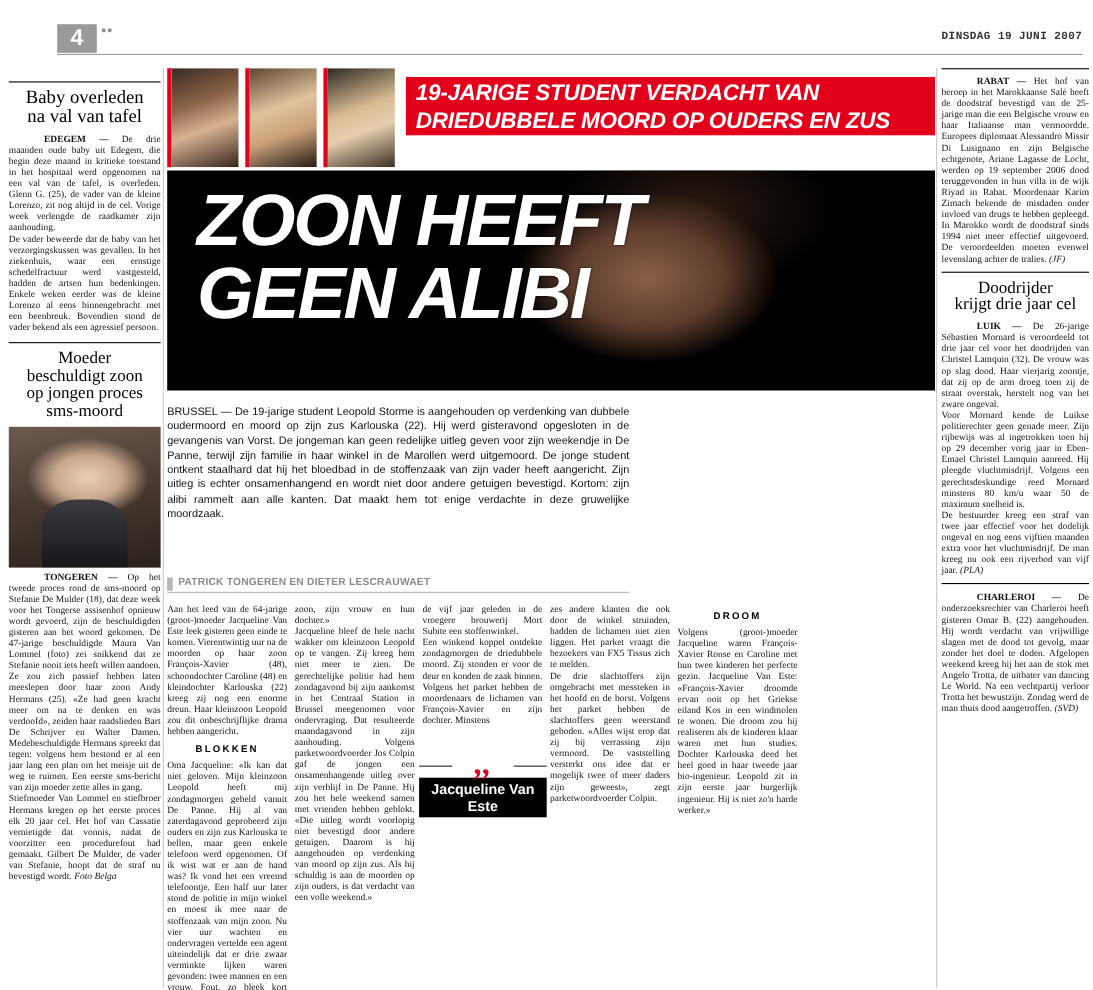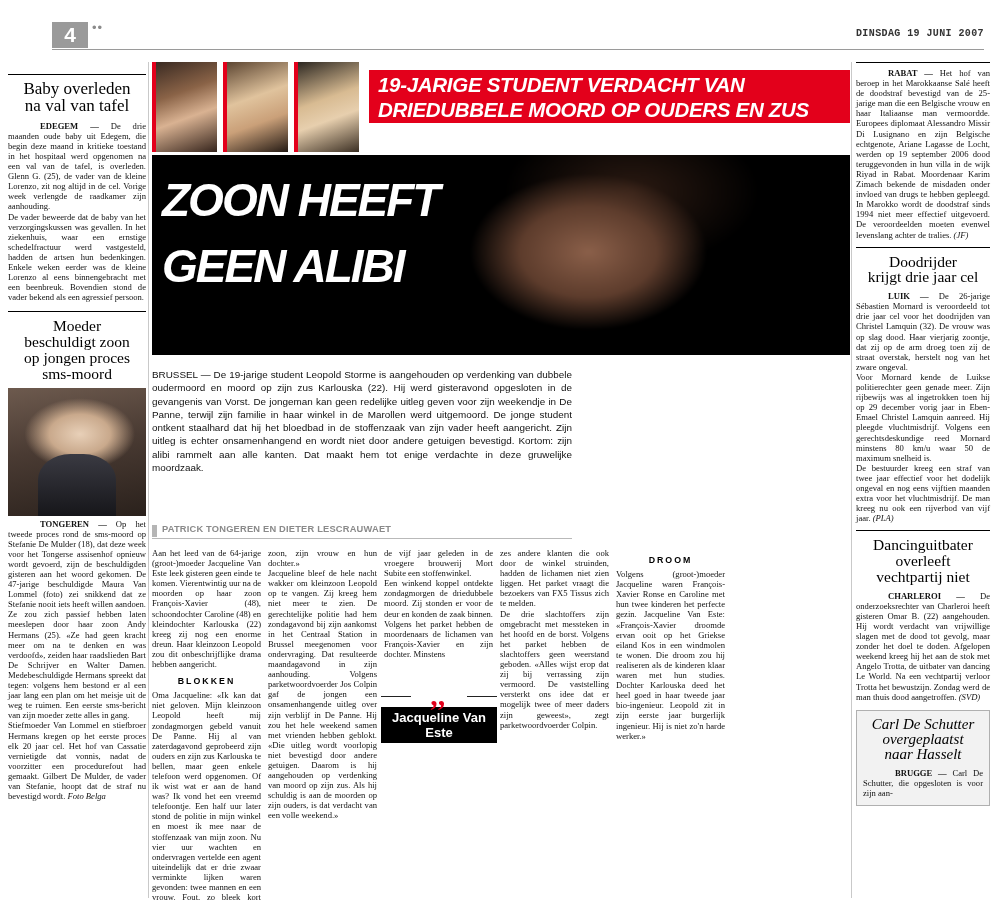--- a/index.html
+++ b/index.html
@@ -103,24 +103,24 @@
     background:#000; overflow:hidden;
   }
   .hero-face {
     position:absolute; right:70px; top:-18px; width:330px; height:250px;
     background:
       radial-gradient(ellipse 46% 40% at 42% 46%, #8a5f49 0%, #5d3c2c 45%, rgba(20,12,8,0) 78%),
       radial-gradient(ellipse 55% 42% at 55% 22%, #2b1a12 0%, rgba(0,0,0,0) 70%);
     filter:blur(1px);
   }
   .hero-title {
-    position:absolute; left:10px; top:12px;
+    position:absolute; left:27px; top:12px;
     font-family:"Liberation Sans", sans-serif;
     font-weight:bold; font-style:italic;
-    font-size:46px; line-height:66px; color:#fff;
+    font-size:66px; line-height:66px; color:#fff;
     letter-spacing:-2px;
     text-shadow:0 0 2px #000;
   }
 
   
   .lead {
     position:absolute; left:152px; top:368px; width:420px;
     font-family:"Liberation Sans", sans-serif;
     font-size:9.9px; line-height:13.3px; text-align:justify;
     color:#111;
@@ -345,38 +345,23 @@
       <div class="col-text">
         <p><span class="dateline">LUIK —</span><span> De 26-jarige Sébastien Mornard is veroordeeld tot drie jaar cel voor het doodrijden van Christel Lamquin (32). De vrouw was op slag dood. Haar vierjarig zoontje, dat zij op de arm droeg toen zij de straat overstak, herstelt nog van het zware ongeval.</span></p>
         <p>Voor Mornard kende de Luikse politierechter geen genade meer. Zijn rijbewijs was al ingetrokken toen hij op 29 december vorig jaar in Eben-Emael Christel Lamquin aanreed. Hij pleegde vluchtmisdrijf. Volgens een gerechtsdeskundige reed Mornard minstens 80 km/u waar 50 de maximum snelheid is.</p>
         <p><span>De bestuurder kreeg een straf van twee jaar effectief voor het dodelijk ongeval en nog eens vijftien maanden extra voor het vluchtmisdrijf. De man kreeg nu ook een rijverbod van vijf jaar.</span> <span class="sig">(PLA)</span></p>
       </div>
     </div>
 
     <div class="rule-thin"></div>
 
     <div>
-      <h2 class="headline hl-right">
-        <span>Dancinguitbater</span><br>
-        <span>overleeft</span><br>
-        <span>vechtpartij niet</span>
-      </h2>
       <div class="col-text">
         <p><span class="dateline">CHARLEROI —</span><span> De onderzoeksrechter van Charleroi heeft gisteren Omar B. (22) aangehouden. Hij wordt verdacht van vrijwillige slagen met de dood tot gevolg, maar zonder het doel te doden. Afgelopen weekend kreeg hij het aan de stok met Angelo Trotta, de uitbater van dancing Le World. Na een vechtpartij verloor Trotta het bewustzijn. Zondag werd de man thuis dood aangetroffen.</span> <span class="sig">(SVD)</span></p>
       </div>
     </div>
 
-    <div class="boxed">
-      <h2 class="headline hl-box">
-        <span>Carl De Schutter</span><br>
-        <span>overgeplaatst</span><br>
-        <span>naar Hasselt</span>
-      </h2>
-      <div class="col-text">
-        <p><span class="dateline">BRUGGE —</span><span> Carl De Schutter, die opgesloten is voor zijn aan-</span></p>
-      </div>
-    </div>
   </div>
 
   <div class="sep-v" style="left:148px; top:62px; height:836px;"></div>
   <div class="sep-v" style="left:851px; top:62px; height:836px;"></div>
 
 </div>
 
 </body></html>

